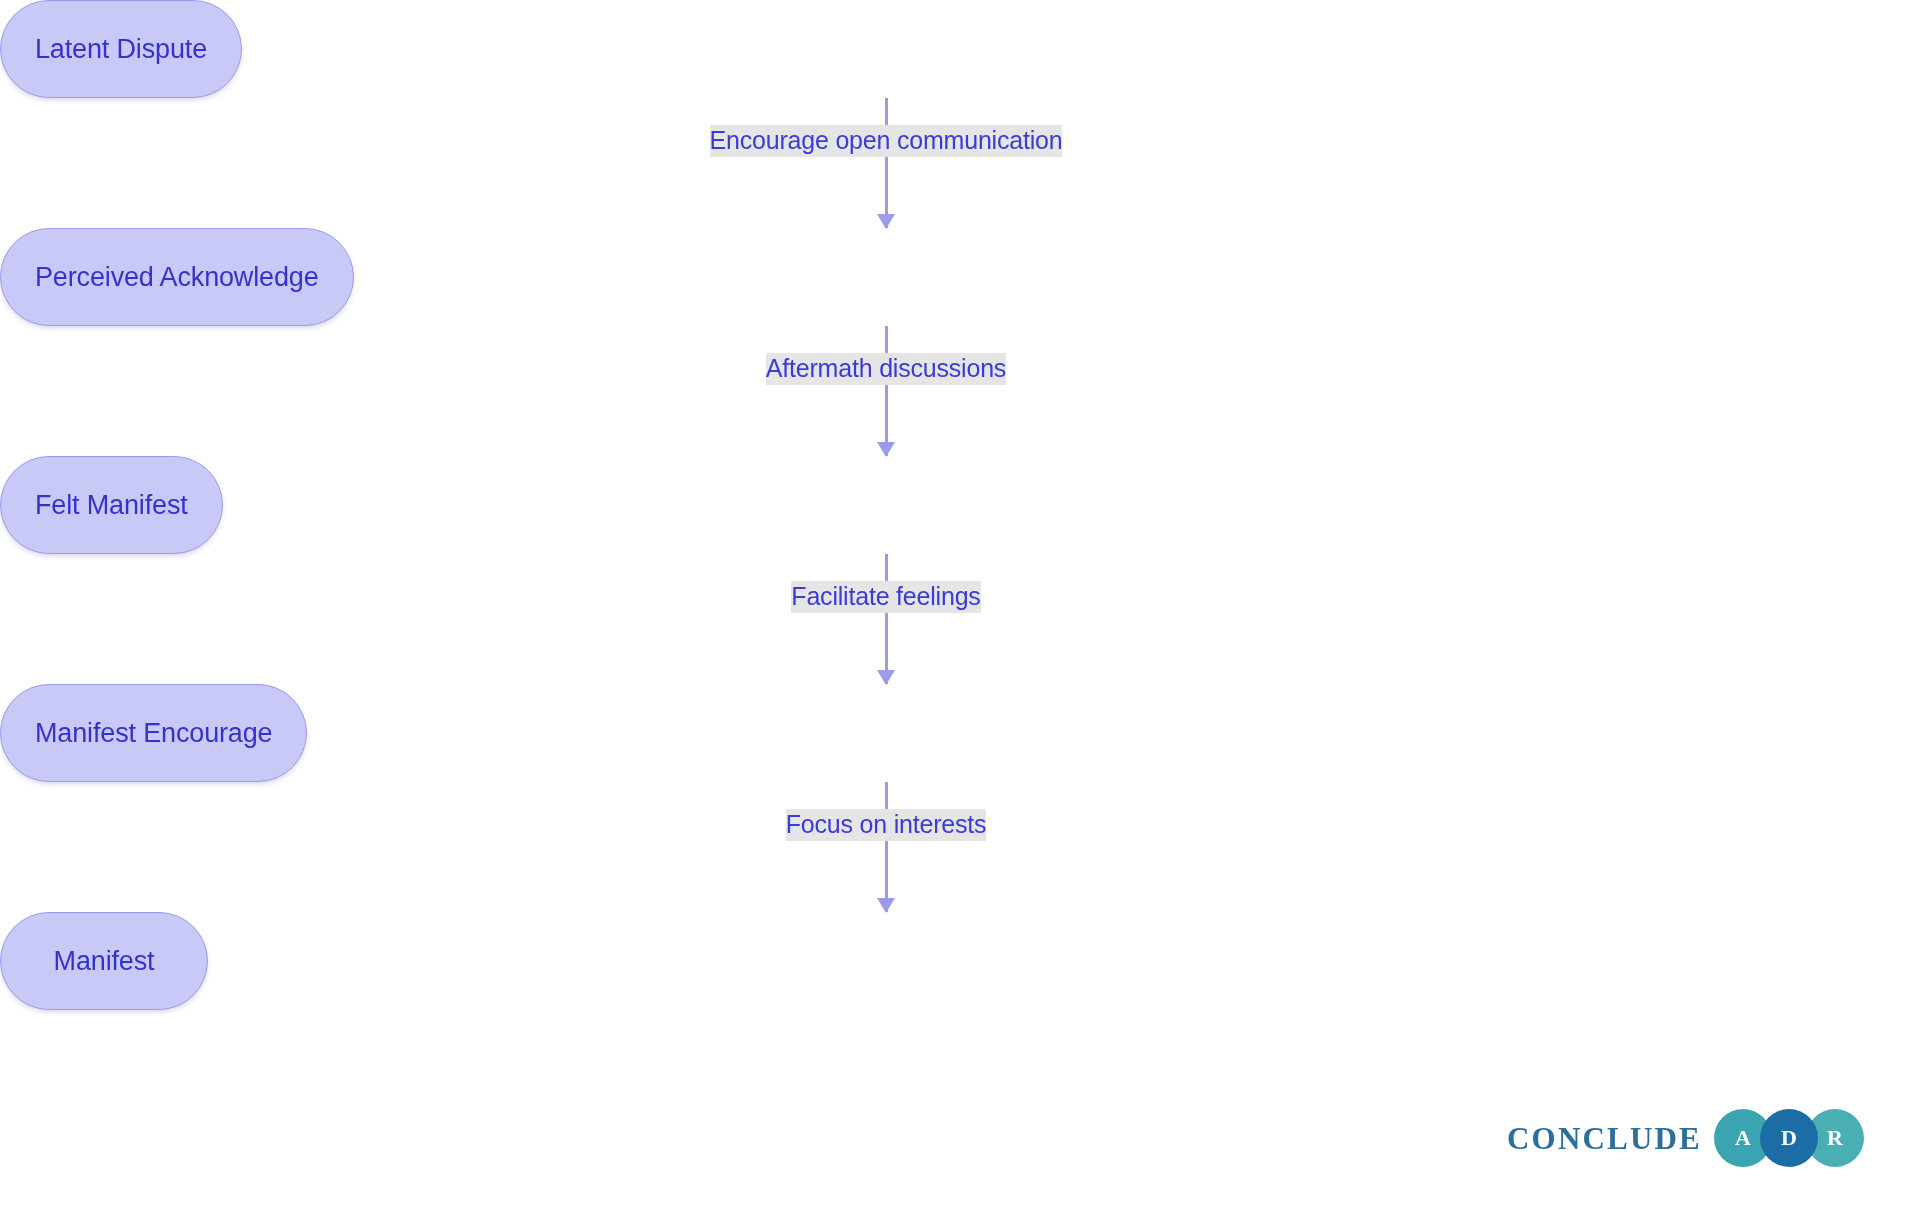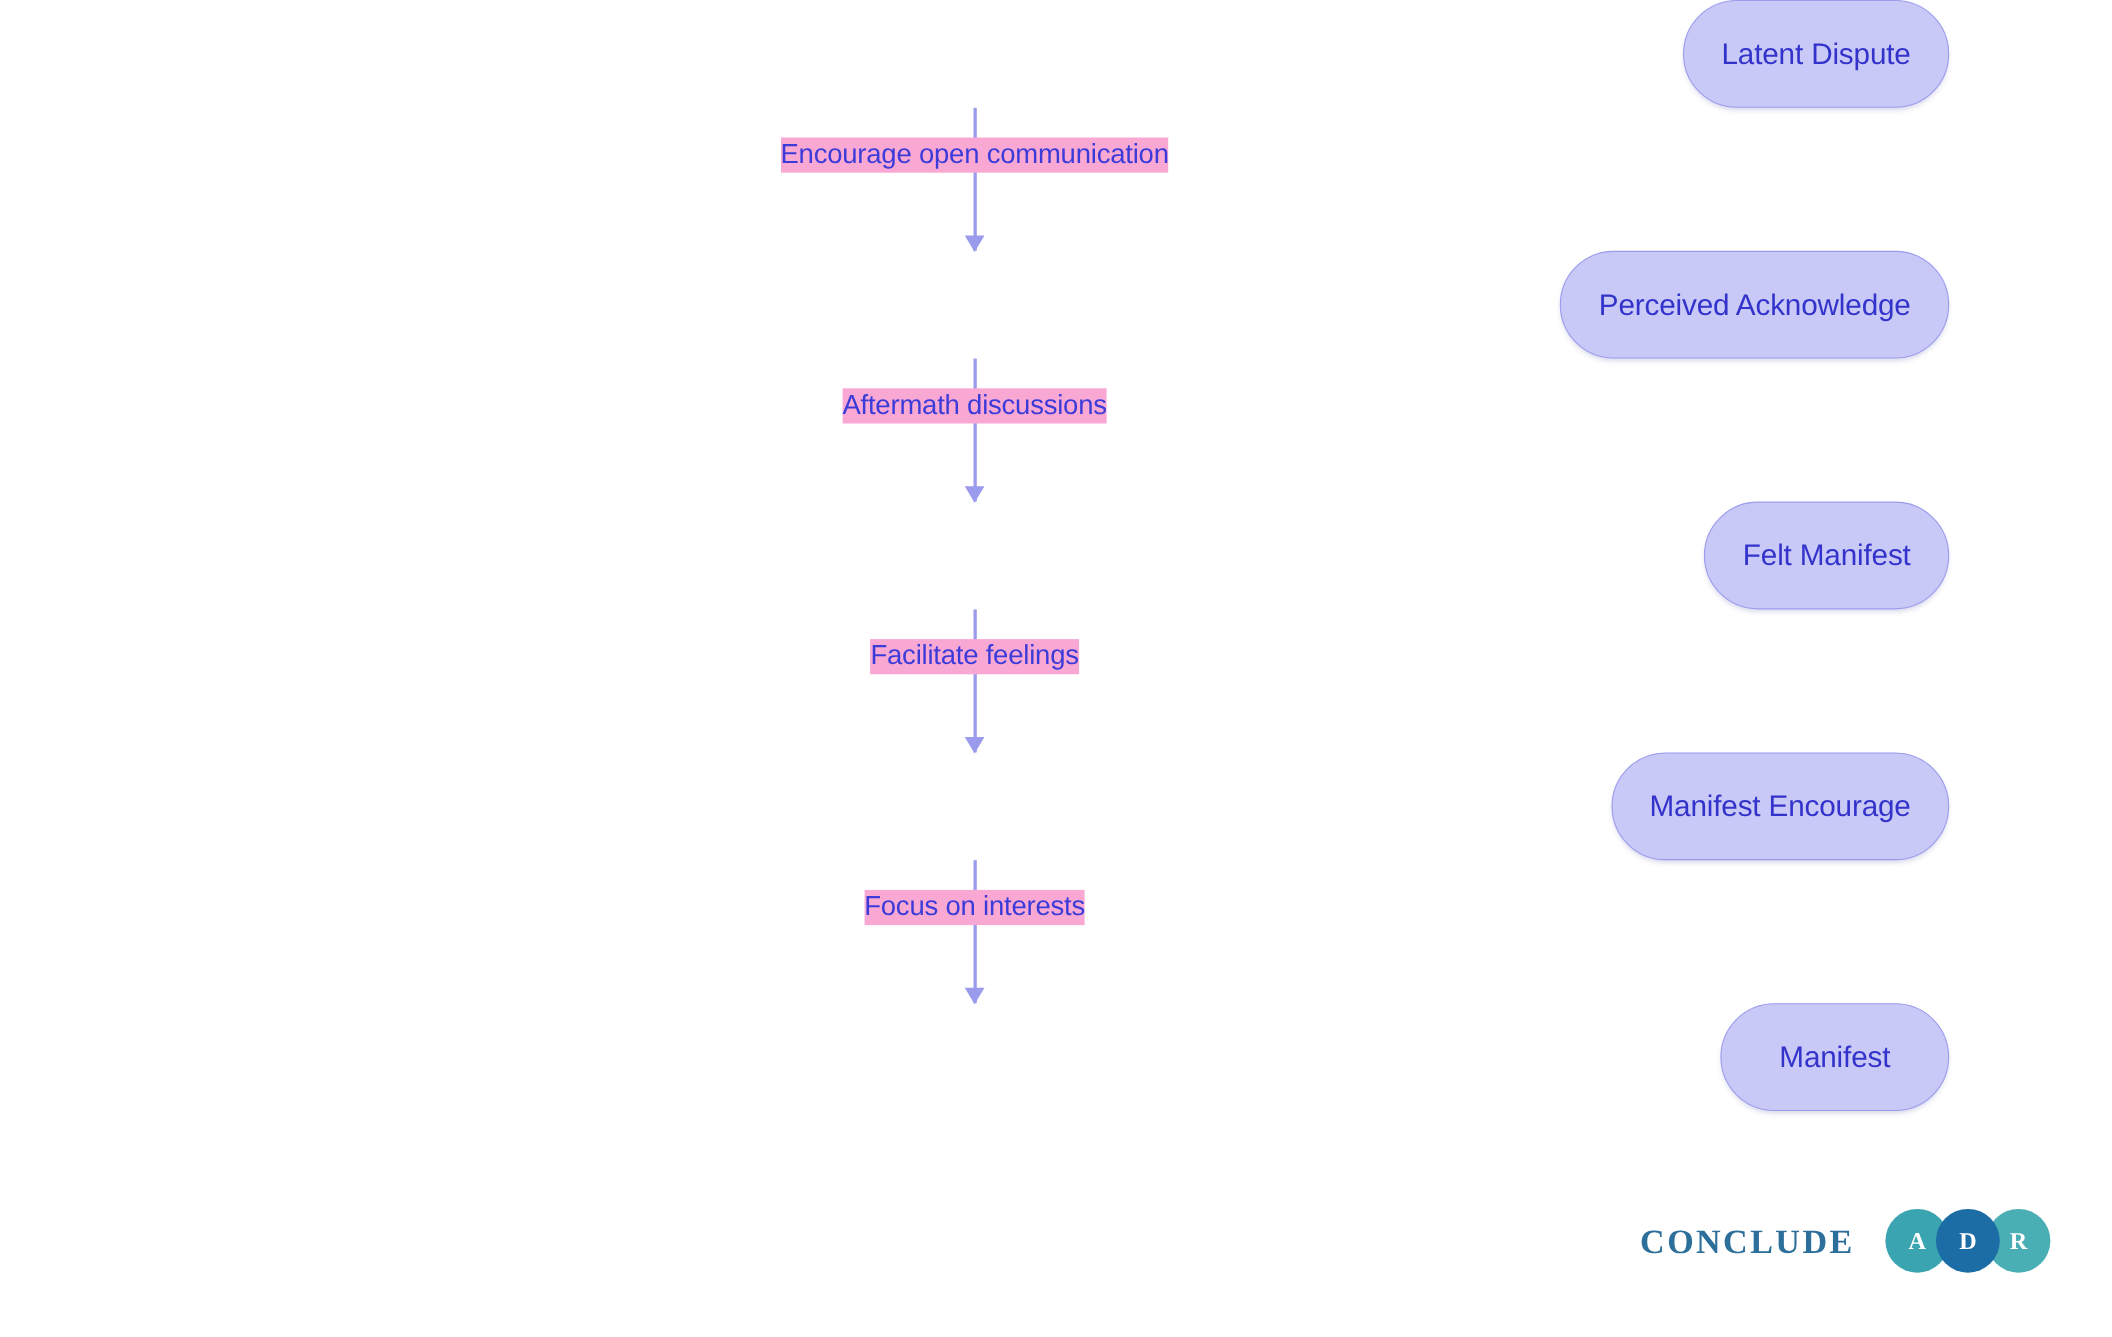--- a/index.html
+++ b/index.html
@@ -26,21 +26,21 @@
     height: 1090px;
   }
 
   .flow-column {
     position: absolute;
     left: 0;
     top: 0;
     width: 1772px;
     display: flex;
     flex-direction: column;
-    align-items: flex-end;
+    align-items: flex-start;
   }
 
   
   .node {
     position: relative;
     box-sizing: border-box;
     background: #c9c9f7;
     border: 1.6px solid #9b9bee;
     border-radius: 500px;
     color: #3333cc;
@@ -87,38 +87,38 @@
     margin-left: -9.5px;
     width: 0;
     height: 0;
     border-left: 9.5px solid transparent;
     border-right: 9.5px solid transparent;
     border-top: 15px solid #9b9bee;
   }
   .connector-label {
     position: relative;
     z-index: 2;
-    background: #f9a8d4;
+    background: #e5e5e5;
     padding: 2px 0px;
     color: #3b3bd9;
     font-size: 25px;
     letter-spacing: -0.2px;
     line-height: 1.1;
     white-space: nowrap;
     transform: translateY(-22px);
   }
 
   
   #brand-logo {
     position: absolute;
     right: 56px;
-    bottom: 58px;
-    display: flex;
-    align-items: center;
-    gap: 28px;
+    bottom: 48px;
+    display: flex;
+    align-items: center;
+    gap: 12px;
   }
   .brand-wordmark {
     font-family: "Liberation Serif", "DejaVu Serif", serif;
     font-weight: 700;
     font-size: 31px;
     letter-spacing: 2.2px;
     color: #2c6f9b;
     line-height: 1;
   }
   .brand-circles {

